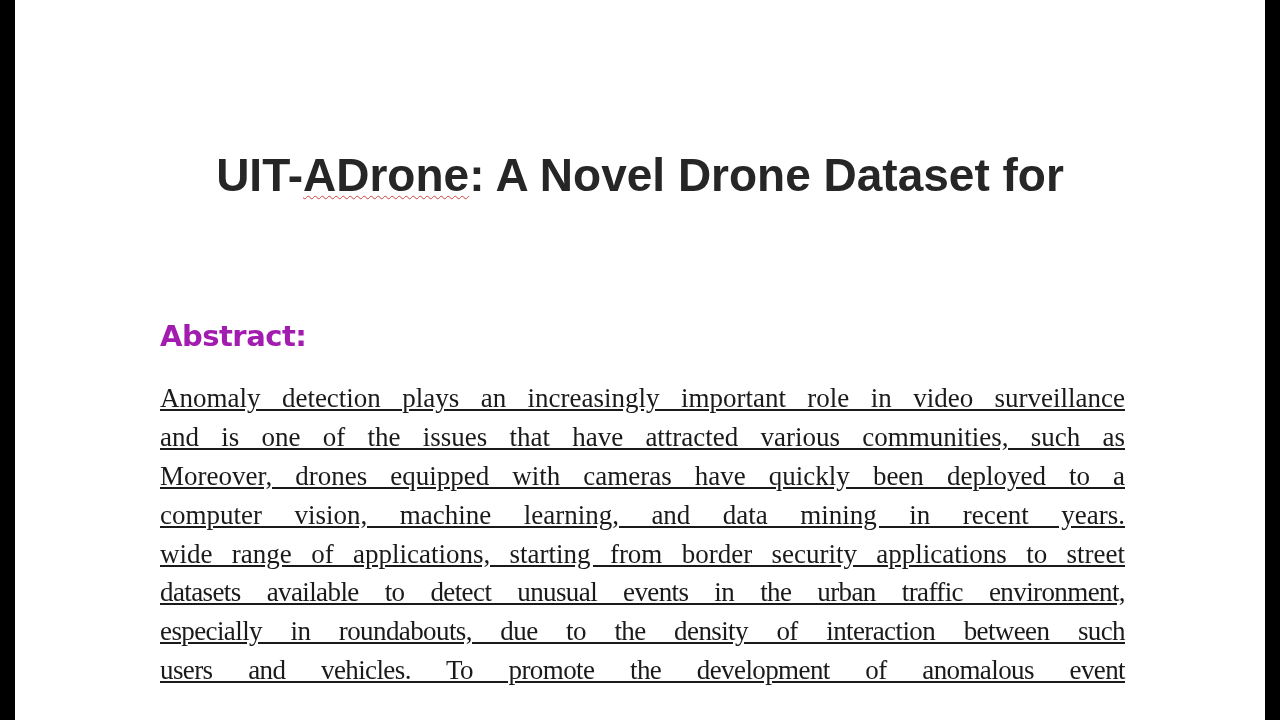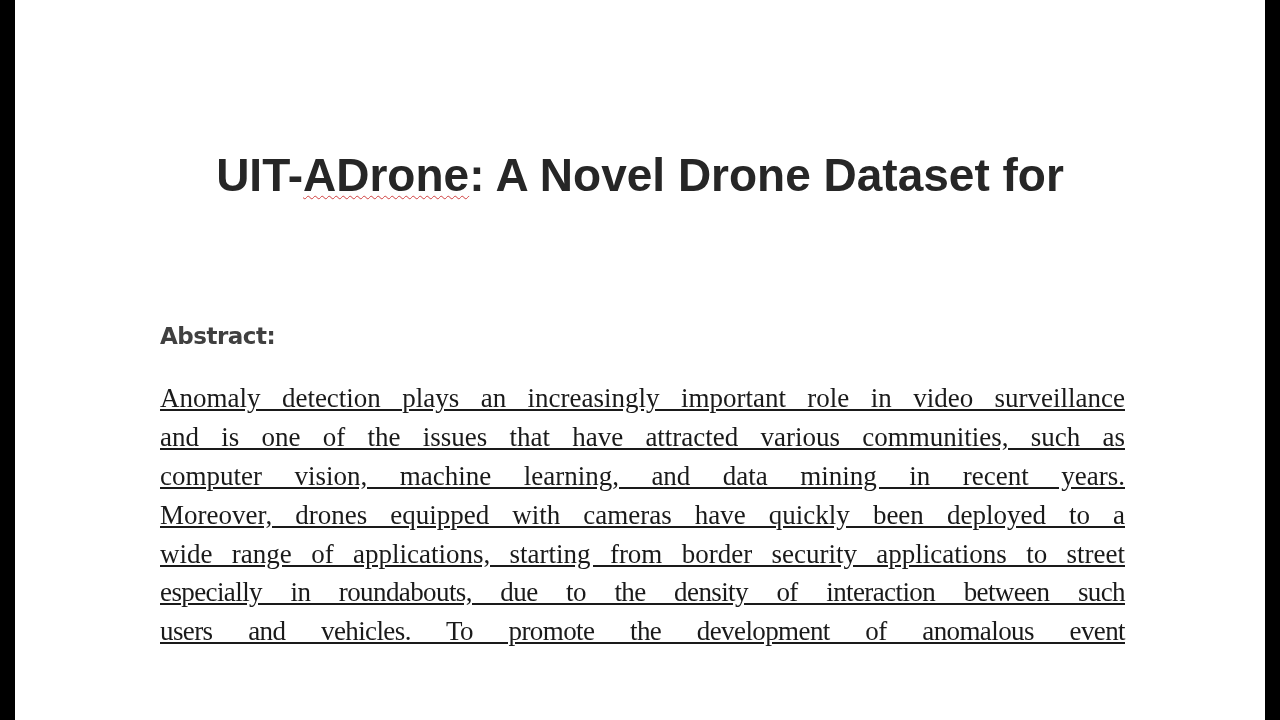--- a/index.html
+++ b/index.html
@@ -43,23 +43,23 @@
       text-decoration-thickness: 1px;
       text-underline-offset: 4px;
       text-align: right;
     }
     .abstract-label {
       position: absolute;
       left: 145px;
       top: 320px;
       font-family: "DejaVu Sans", sans-serif;
       font-weight: bold;
-      font-size: 23px;
+      font-size: 29px;
       line-height: 32px;
-      color: #404040;
+      color: #a21caf;
       margin: 0;
       letter-spacing: -0.5px;
     }
     .abstract-body {
       position: absolute;
       left: 145px;
       top: 379px;
       width: 965px;
       font-family: "Liberation Serif", serif;
       font-size: 27px;
@@ -89,21 +89,22 @@
 
     <h1 class="title">
       <span>UIT-</span><span class="spell">ADrone</span><span>: A Novel Drone Dataset for</span><br>
     </h1>
 
     <div class="abstract-label">Abstract:</div>
 
     <div class="abstract-body">
       <span class="line">Anomaly detection plays an increasingly important role in video surveillance</span>
       <span class="line">and is one of the issues that have attracted various communities, such as</span>
+      <span class="line">Moreover, drones equipped with cameras have quickly been deployed to a</span>
       <span class="line">computer vision, machine learning, and data mining in recent years.</span>
-      <span class="line">Moreover, drones equipped with cameras have quickly been deployed to a</span>
       <span class="line">wide range of applications, starting from border security applications to street</span>
+      <span class="line condensed">datasets available to detect unusual events in the urban traffic environment,</span>
       <span class="line condensed">especially in roundabouts, due to the density of interaction between such</span>
       <span class="line condensed">users and vehicles. To promote the development of anomalous event</span>
     </div>
 
   </div>
 </div>
 
 </body></html>

